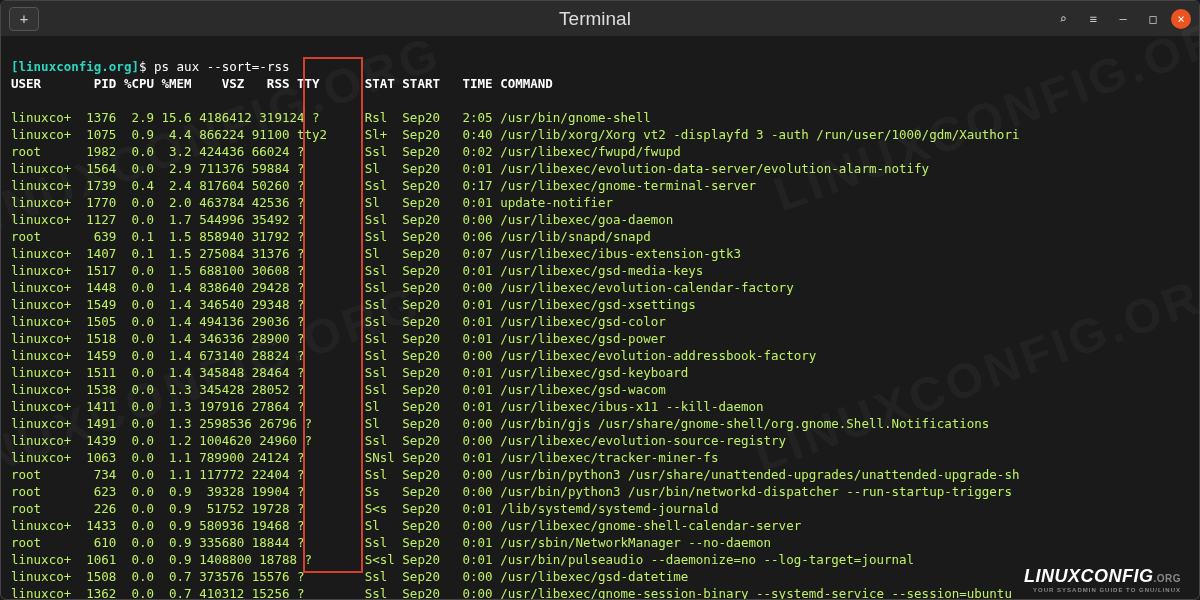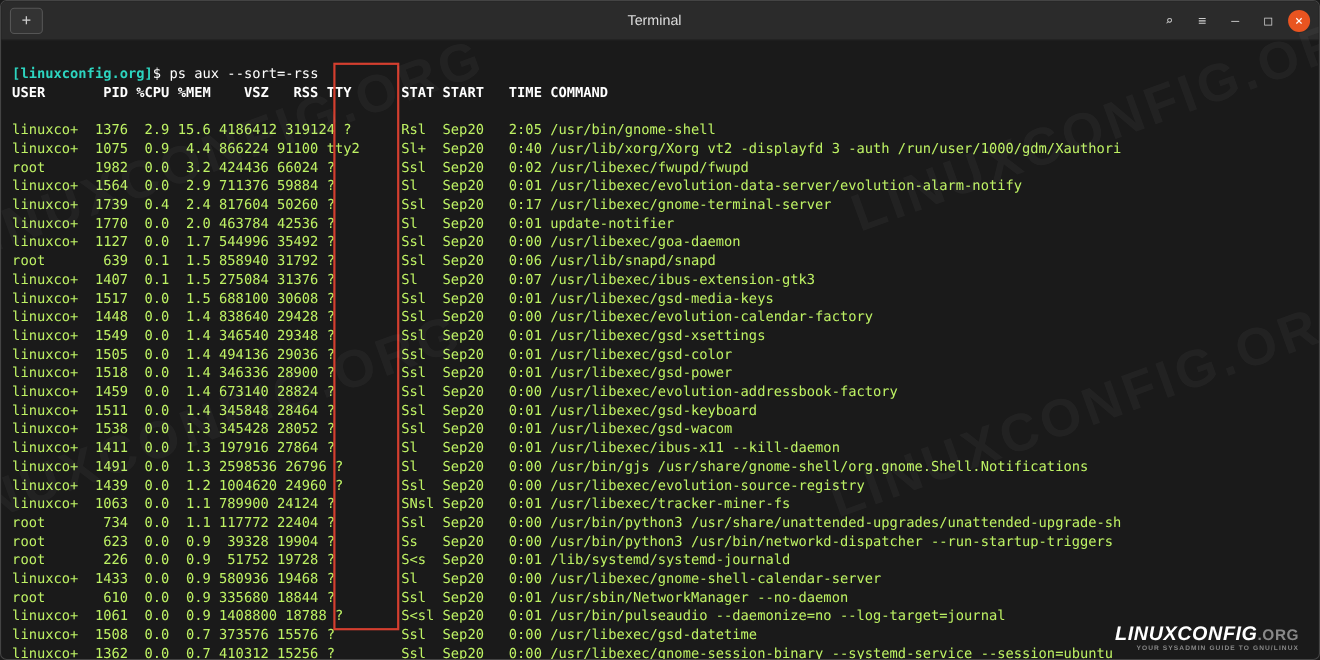--- a/index.html
+++ b/index.html
@@ -24,21 +24,21 @@
   .titlebar-left {
     display: flex;
     align-items: center;
     gap: 6px;
     flex: 0 0 130px;
   }
   .titlebar-center {
     flex: 1;
     text-align: center;
     color: #ddd;
-    font-size: 13px;
+    font-size: 19px;
     font-family: sans-serif;
   }
   .titlebar-right {
     flex: 0 0 130px;
     display: flex;
     justify-content: flex-end;
     gap: 6px;
     align-items: center;
   }
   .win-btn {
@@ -111,21 +111,21 @@
     letter-spacing: 0.5px;
   }
   .logo-sub {
     font-size: 6px;
     font-style: normal;
     letter-spacing: 1px;
     color: #888;
     display: block;
     text-align: right;
   }
-  .logo-org { color: #888; font-size: 14px; font-style: normal;}
+  .logo-org { color: #888; font-size: 10px; font-style: normal;}
 </style>
 </head>
 <body>
 
 <div class="titlebar">
   <div class="titlebar-left">
     <div class="tab-btn">+</div>
   </div>
   <div class="titlebar-center">Terminal</div>
   <div class="titlebar-right">

